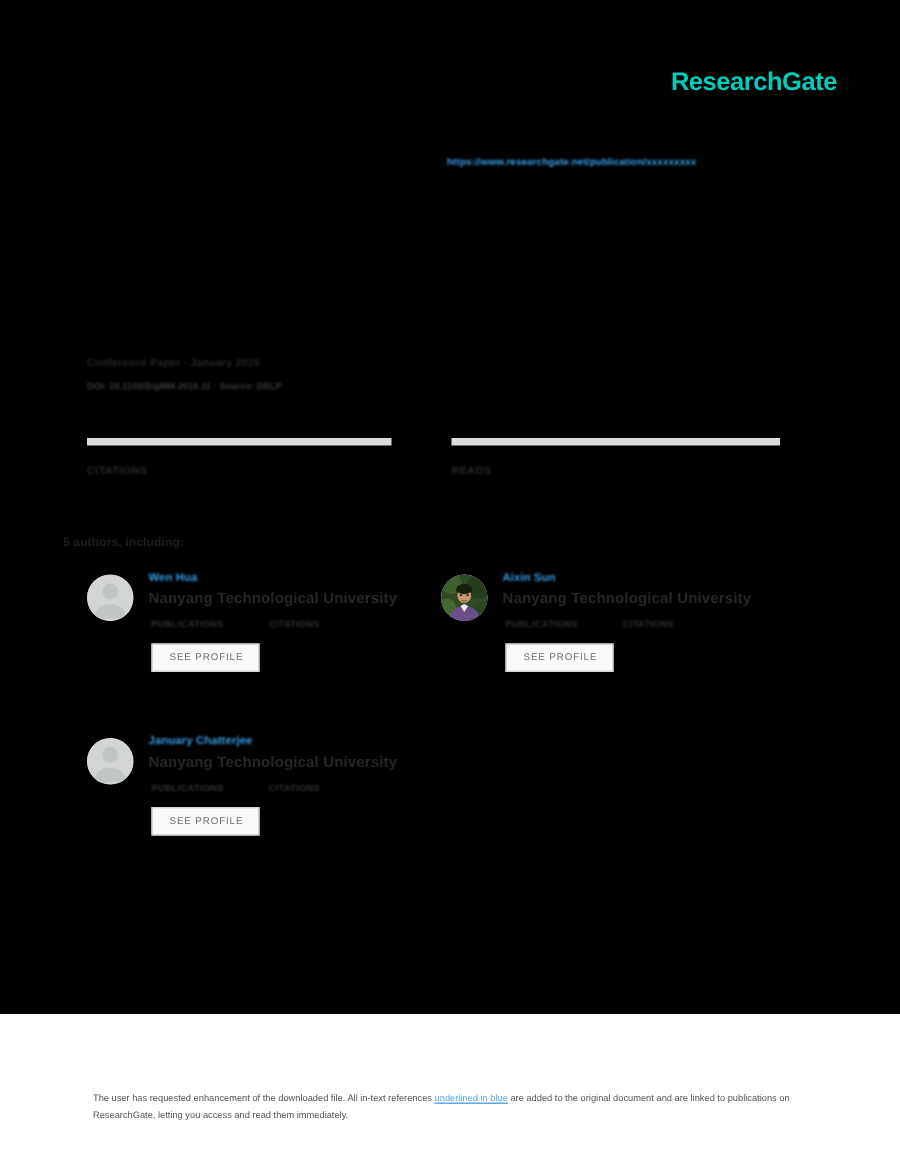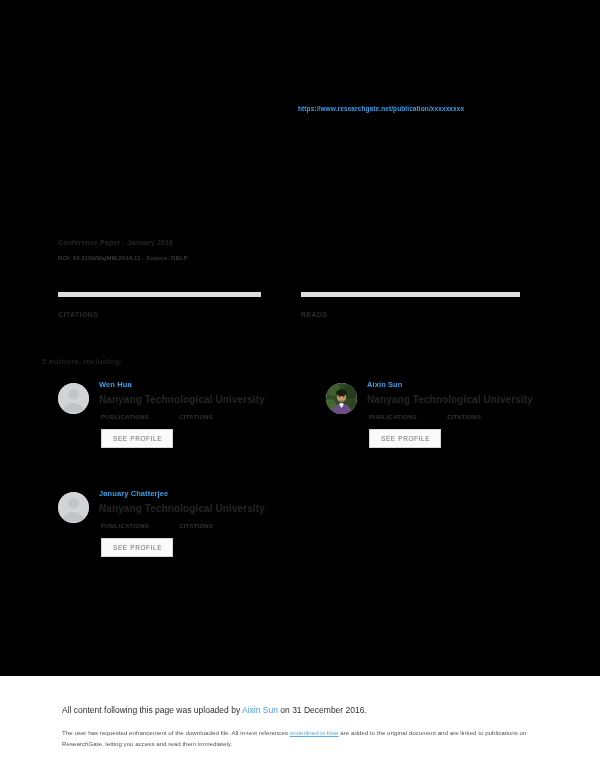--- a/index.html
+++ b/index.html
@@ -122,21 +122,21 @@
   }
 
   .authors-grid {
     position: absolute;
     left: 58px;
     top: 380px;
     width: 470px;
   }
   .author-row {
     display: flex;
-    gap: 68px;
+    gap: 36px;
   }
   .author {
     width: 200px;
     position: relative;
     min-height: 95px;
   }
   .author.empty { visibility: hidden; }
 
   .avatar {
     position: absolute;
@@ -234,20 +234,21 @@
     text-decoration: underline;
   }
 </style>
 </head>
 <body>
 
 <div class="page">
 
   <div class="banner">
 
+    <div class="rg-logo">ResearchGate</div>
 
     <a class="rg-url">https://www.researchgate.net/publication/xxxxxxxxx</a>
 
     <div class="pub-meta">
       <div class="pub-type">Conference Paper · January 2016</div>
       <div class="pub-doi">DOI: 10.1109/BigMM.2016.11 · Source: DBLP</div>
     </div>
 
     <div class="stats">
       <div class="stat-col">
@@ -365,22 +366,19 @@
         </div>
 
         <div class="author empty"></div>
 
       </div>
 
     </div>
   </div>
 
   <div class="footer">
-    <div class="footer-main">
-      <span>All content following this page was uploaded by </span><span class="link">Aixin Sun</span><span> on 31 December 2016.</span>
-    </div>
     <div class="footer-note">
       <span>The user has requested enhancement of the downloaded file. All in-text references </span><span class="u-blue">underlined in blue</span><span> are added to the original document</span>
       <span>and are linked to publications on ResearchGate, letting you access and read them immediately.</span>
     </div>
   </div>
 
 </div>
 
 </body></html>

